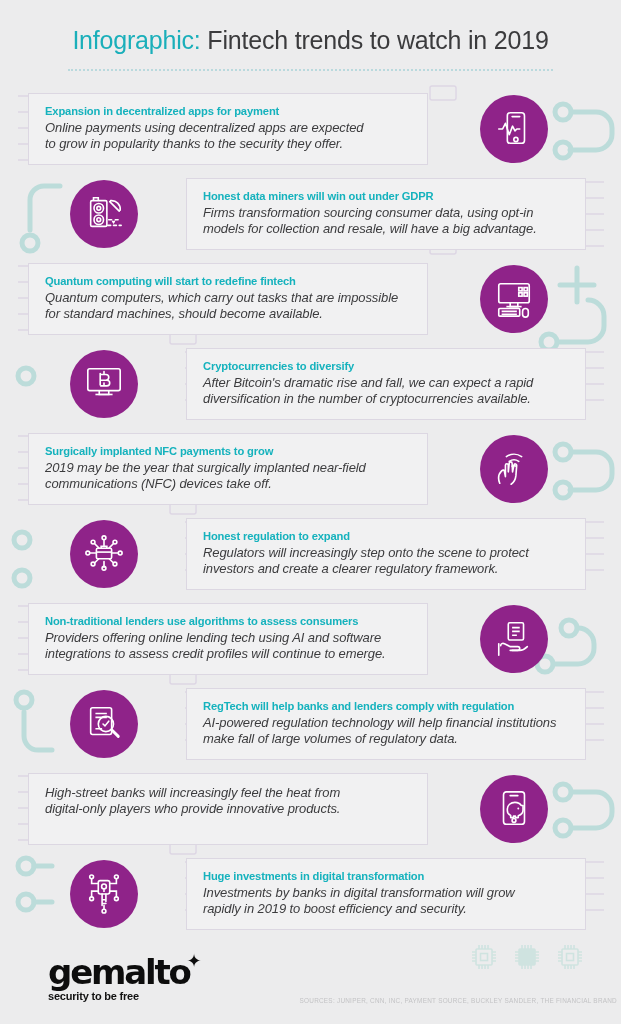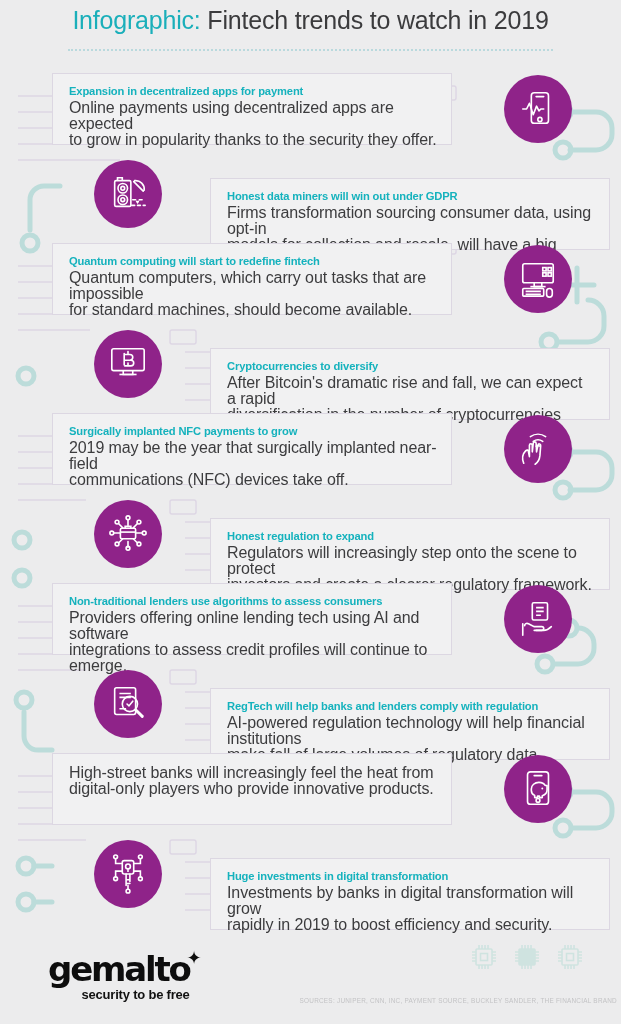--- a/index.html
+++ b/index.html
@@ -8,61 +8,62 @@
     background:#ececed;
     font-family:"Liberation Sans", sans-serif;
     position:relative;
     overflow:hidden;
   }
 
   
   .bg-layer { position:absolute; inset:0; z-index:0; pointer-events:none; }
 
   
-  .header { position:relative; z-index:3; padding-top:6px; text-align:center; }
+  .header { position:relative; z-index:3; padding-top:26px; text-align:center; }
   .title { font-size:25px; font-weight:400; letter-spacing:-.2px; white-space:nowrap; }
   .title .tag { color:#1aafba; }
   .title .rest { color:#3b3b3d; }
   .dotted-rule {
     margin:14px 68px 0 68px;
     border-top:2px dotted #b9d9dd;
     height:0;
   }
 
   
-  .rows { position:relative; z-index:3; margin-top:22px;padding-left:24px; }
+  .rows { position:relative; z-index:3; margin-top:22px; }
   .row {
     position:relative;
     height:85px;
   }
   .card {
     position:absolute;
     top:0;
     width:400px;
     height:72px;
     background:#f1f1f2;
     border:1px solid #dcd7e2;
     padding:11px 14px 0 16px;
   }
   .row.left  .card { left:28px; }
-  .row.right .card { left:186px;margin-top:20px; }
+  .row.right .card { left:186px; }
   .card-title {
     color:#15b2bd;
     font-size:11.2px;
     font-weight:bold;
     letter-spacing:-.15px;
     margin-bottom:3px;
     white-space:nowrap;
   }
   .card-body {
     color:#3c3c3e;
-    font-size:16px;
+    font-size:13px;
     line-height:16px;
     letter-spacing:-.1px;
     white-space:pre-line;
+    font-style:italic;
   }
 
   .badge {
     position:absolute;
     top:2px;
     width:68px; height:68px;
     border-radius:50%;
     background:#8f2389;
     display:flex; align-items:center; justify-content:center;
     z-index:4;
@@ -74,22 +75,22 @@
   
   .footer { position:absolute; left:18px; bottom:0; width:621px; height:90px; z-index:3; }
   .logo { position:absolute; left:30px; bottom:22px; }
   .logo-word {
     font-family:"DejaVu Sans", sans-serif;
     font-size:34px; font-weight:bold; letter-spacing:-2.2px;
     color:#0d0d0d; line-height:34px;
   }
   .logo-star { position:absolute; right:-12px; top:-5px; color:#0d0d0d; font-size:18px; }
   .logo-tag {
-    font-size:13px; font-weight:bold; color:#111;
-    text-align:right; margin-top:1px; letter-spacing:-.2px;
+    font-size:11px; font-weight:bold; color:#111;
+    text-align:left; margin-top:1px; letter-spacing:-.2px;
   }
   .sources {
     position:absolute; right:22px; bottom:20px;
     color:#c3c3c5; font-size:6.4px; letter-spacing:.25px;
     white-space:nowrap;
   }
   .chips { position:absolute; right:54px; bottom:52px; display:flex; gap:13px; }
 </style>
 </head>
 <body>

